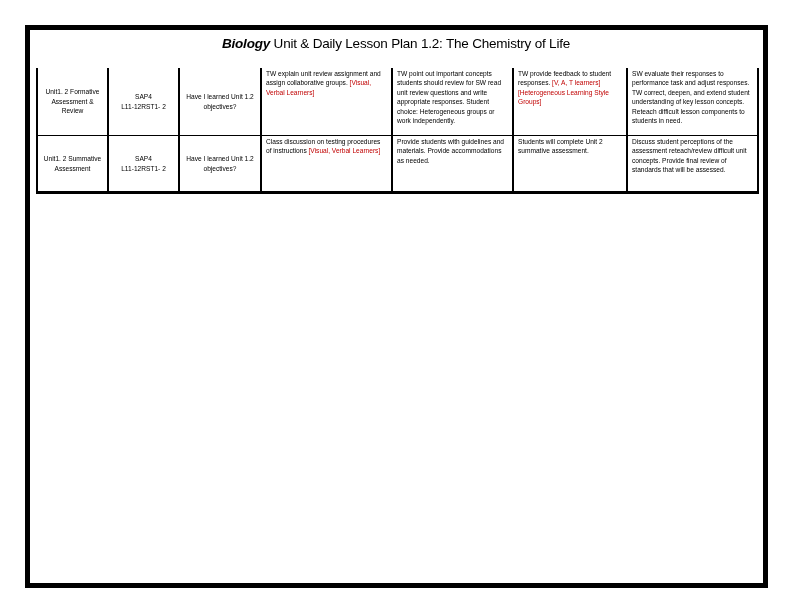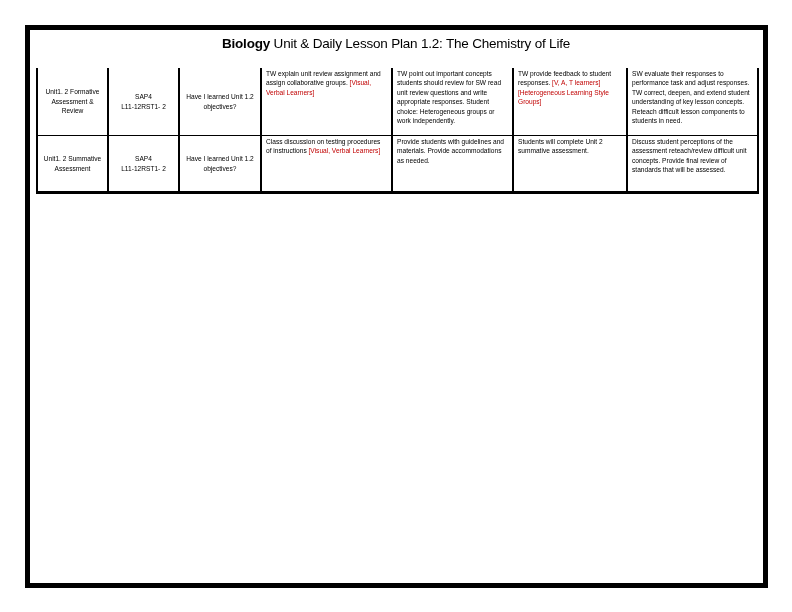--- a/index.html
+++ b/index.html
@@ -8,21 +8,21 @@
     font-family: "Liberation Sans", sans-serif; color: #000; overflow: hidden;
   }
   .page-frame {
     position: absolute; left: 25px; top: 25px; width: 733px; height: 553px;
     border: 5px solid #000; box-sizing: content-box;
   }
   .title {
     position: absolute; left: 0; top: 36px; width: 792px; text-align: center;
     font-size: 13.5px; letter-spacing: -0.2px;
   }
-  .title b { font-weight: bold; }
+  .title b { font-weight: bold; font-style: italic; }
   .table {
     position: absolute; left: 36px; top: 68px; width: 721px;
     border-collapse: collapse; table-layout: fixed;
   }
   .table td {
     border-left: 2px solid #000; border-right: 2px solid #000;
     vertical-align: top; padding: 1px 4px; font-size: 6.6px; line-height: 9.4px;
     overflow: hidden;
   }
   .table tr.r1 td { height: 65px; border-bottom: 1px solid #000; }

